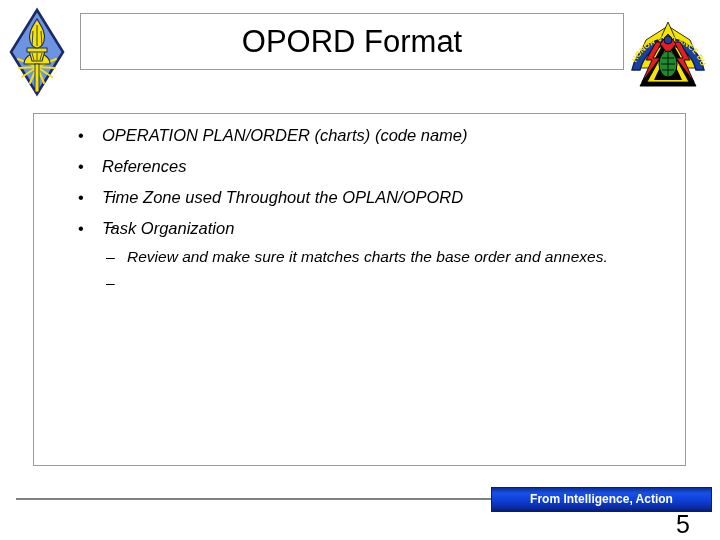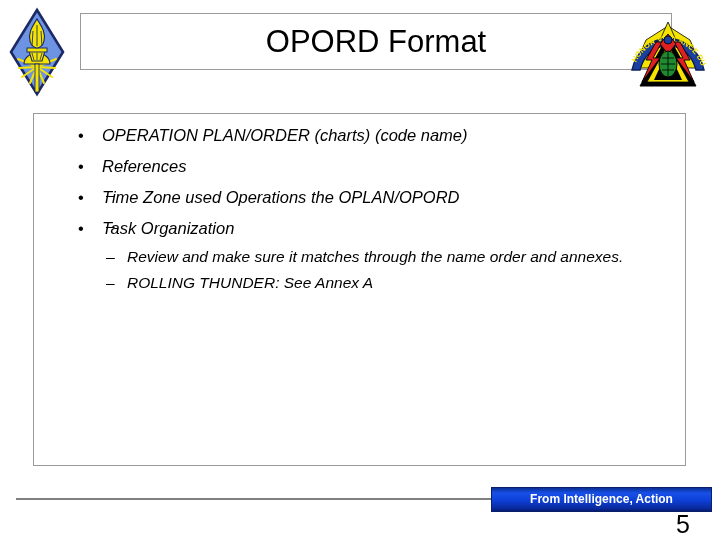--- a/index.html
+++ b/index.html
@@ -22,21 +22,21 @@
   #left-badge {
     position: absolute; left: 8px; top: 7px; width: 58px; height: 90px;
   }
   #right-insignia {
     position: absolute; left: 626px; top: 6px; width: 84px; height: 88px;
   }
 
   #title-box {
     position: absolute;
     left: 80px; top: 13px;
-    width: 592px; height: 57px;
+    width: 544px; height: 57px;
     border: 1px solid #9a9a9a;
     box-sizing: border-box;
     background: #ffffff;
     display: flex;
     align-items: center;
     justify-content: center;
   }
   #title-text {
     font-size: 31px;
     line-height: 34px;
@@ -223,26 +223,26 @@
       </g>
     </svg>
   </div>
 </div>
 
 <div id="content-frame">
   <div id="content-list">
       <div class="bullet-row lvl1"><span class="marker">•</span><span class="txt">OPERATION PLAN/ORDER (charts) (code name)</span></div>
       <div class="bullet-row lvl1"><span class="marker">•</span><span class="txt">References</span></div>
       <div class="bullet-row lvl2"><span class="marker">–</span></div>
-      <div class="bullet-row lvl1"><span class="marker">•</span><span class="txt">Time Zone used Operations the OPLAN/OPORD</span></div>
+      <div class="bullet-row lvl1"><span class="marker">•</span><span class="txt">Time Zone used Throughout the OPLAN/OPORD</span></div>
       <div class="bullet-row lvl2"><span class="marker">–</span></div>
       <div class="bullet-row lvl1"><span class="marker">•</span><span class="txt">Task Organization</span></div>
       <div class="bullet-row lvl2"><span class="marker">–</span></div>
-      <div class="bullet-row lvl2"><span class="marker">–</span><span class="txt">Review and make sure it matches through the name order and annexes.</span></div>
-      <div class="bullet-row lvl2"><span class="marker">–</span><span class="txt">ROLLING THUNDER: See Annex A</span></div>
+      <div class="bullet-row lvl2"><span class="marker">–</span><span class="txt">Review and make sure it matches charts the base order and annexes.</span></div>
+      <div class="bullet-row lvl2"><span class="marker">–</span></div>
     </div>
 </div>
 
 <div id="footer-rule"></div>
 
 <div id="footer-banner">
   <span id="footer-banner-text">From Intelligence, Action</span>
 </div>
 
 <div id="page-number">5</div>

